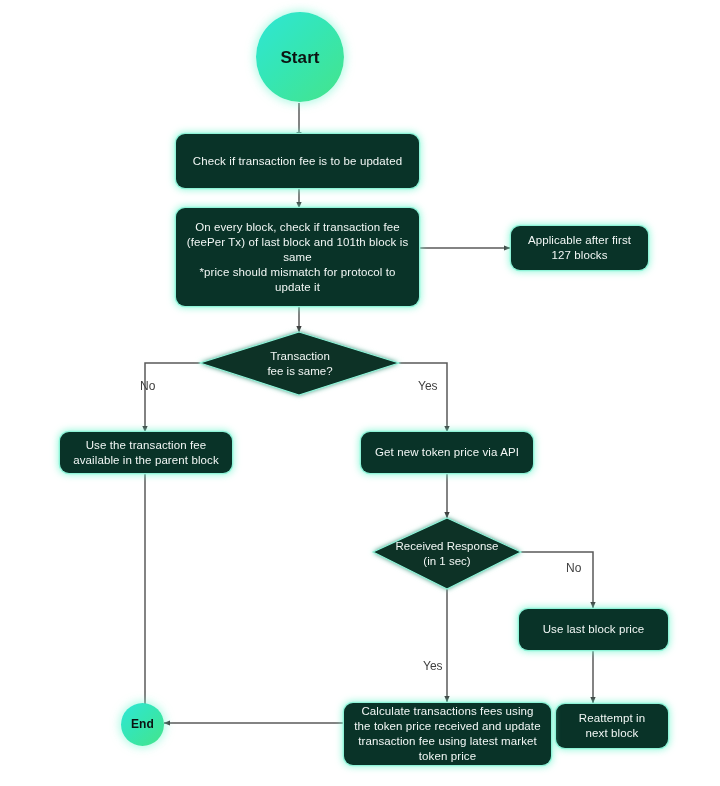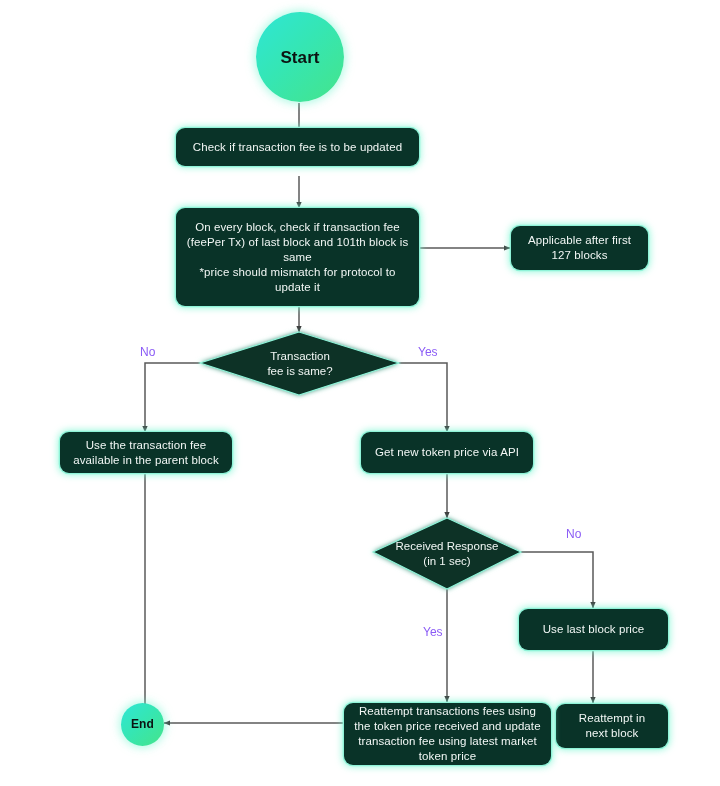--- a/index.html
+++ b/index.html
@@ -62,23 +62,24 @@
     position: relative;
     z-index: 2;
     text-align: center;
     color: #f2f7f5;
     font-size: 11.5px;
     line-height: 15px;
   }
   .edge-label {
     position: absolute;
     font-size: 12px;
-    color: #8b5cf6;
+    color: #404040;
     font-family: "Liberation Sans", sans-serif;
     white-space: nowrap;
+    margin-top: 34px;
   }
   .nl { white-space: pre-line; }
 </style>
 </head>
 <body>
 
 <div id="canvas">
 
   <svg class="edges" viewBox="0 0 720 786">
     <defs>
@@ -127,21 +128,21 @@
     </g>
 
     <polygon points="299,332 399,363 299,395 200,363" fill="#093328" stroke="#8ff3d8" stroke-width="1.2" filter="url(#glow)"></polygon>
     <polygon points="447,518 521,552 447,589 373,552" fill="#093328" stroke="#8ff3d8" stroke-width="1.2" filter="url(#glow)"></polygon>
   </svg>
 
   <div class="node terminal" style="left:256px; top:12px; width:88px; height:90px;">
     <span>Start</span>
   </div>
 
-  <div class="node proc" style="left:176px; top:128px; width:243px; height:38px;text-align:right;">
+  <div class="node proc" style="left:176px; top:134px; width:243px; height:54px;text-align:right;">
     <span class="nl">Check if transaction fee is to be updated</span>
   </div>
 
   <div class="node proc" style="left:176px; top:208px; width:243px; height:98px;">
     <span class="nl">On every block, check if transaction fee (feePer Tx) of last block and 101th block is same
 *price should mismatch for protocol to update it</span>
   </div>
 
   <div class="node proc" style="left:511px; top:226px; width:137px; height:44px;">
     <span class="nl">Applicable after first
@@ -170,21 +171,21 @@
   <div class="node proc" style="left:519px; top:609px; width:149px; height:41px;">
     <span class="nl">Use last block price</span>
   </div>
 
   <div class="node proc" style="left:556px; top:704px; width:112px; height:44px;align-items:center;">
     <span class="nl">Reattempt in
 next block</span>
   </div>
 
   <div class="node proc" style="left:344px; top:703px; width:207px; height:62px;">
-    <span class="nl">Reattempt transactions fees using the token price received and update transaction fee using latest market token price</span>
+    <span class="nl">Calculate transactions fees using the token price received and update transaction fee using latest market token price</span>
   </div>
 
   <div class="node terminal small" style="left:121px; top:703px; width:43px; height:43px;">
     <span>End</span>
   </div>
 
   <div class="edge-label" style="left:140px; top:345px;">No</div>
   <div class="edge-label" style="left:418px; top:345px;">Yes</div>
   <div class="edge-label" style="left:566px; top:527px;">No</div>
   <div class="edge-label" style="left:423px; top:625px;">Yes</div>

